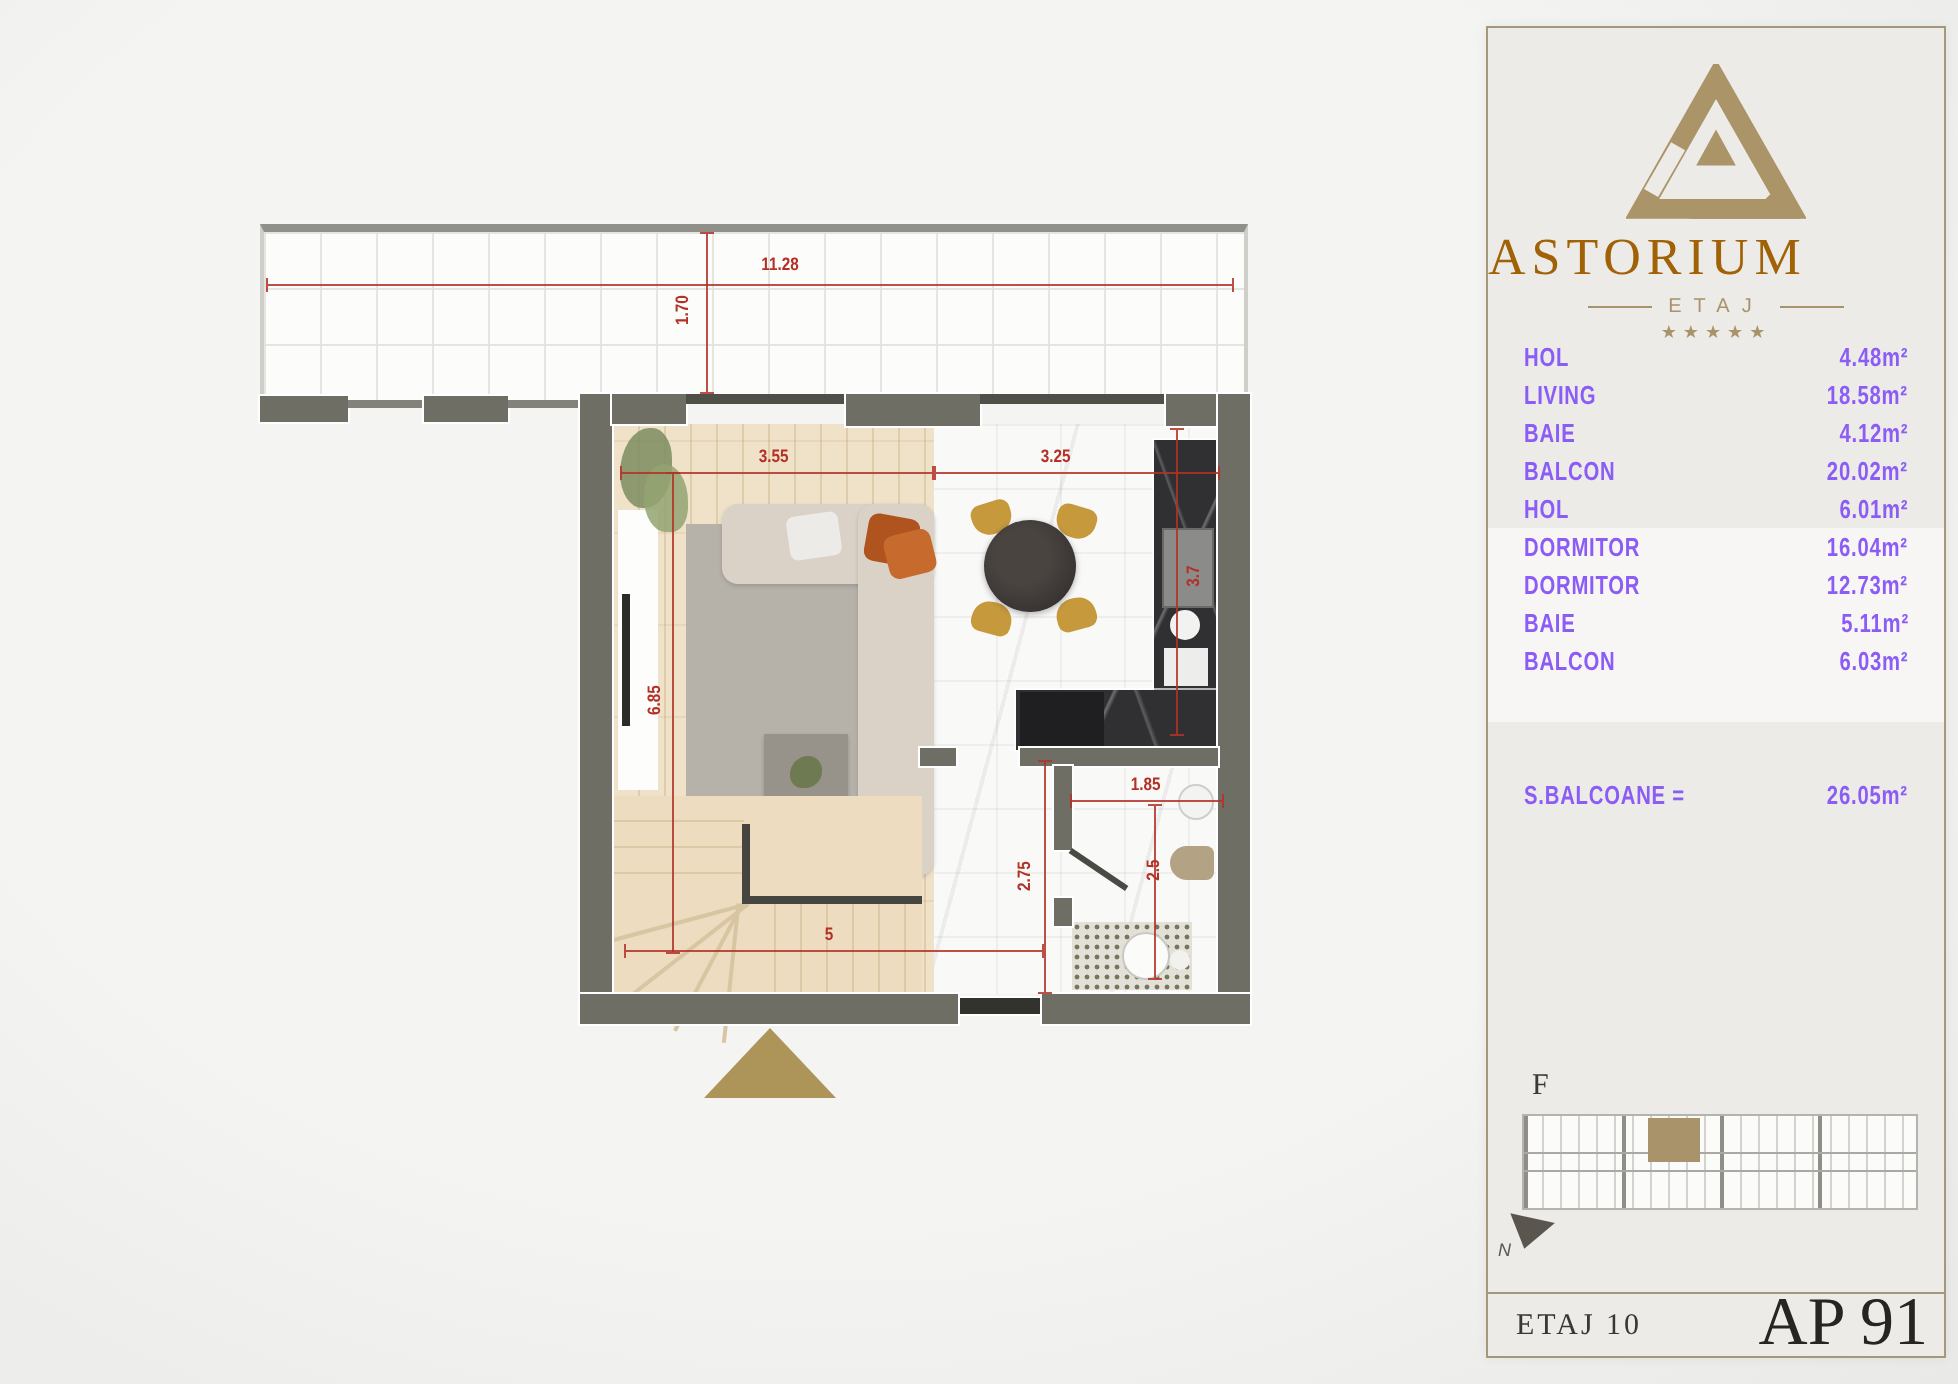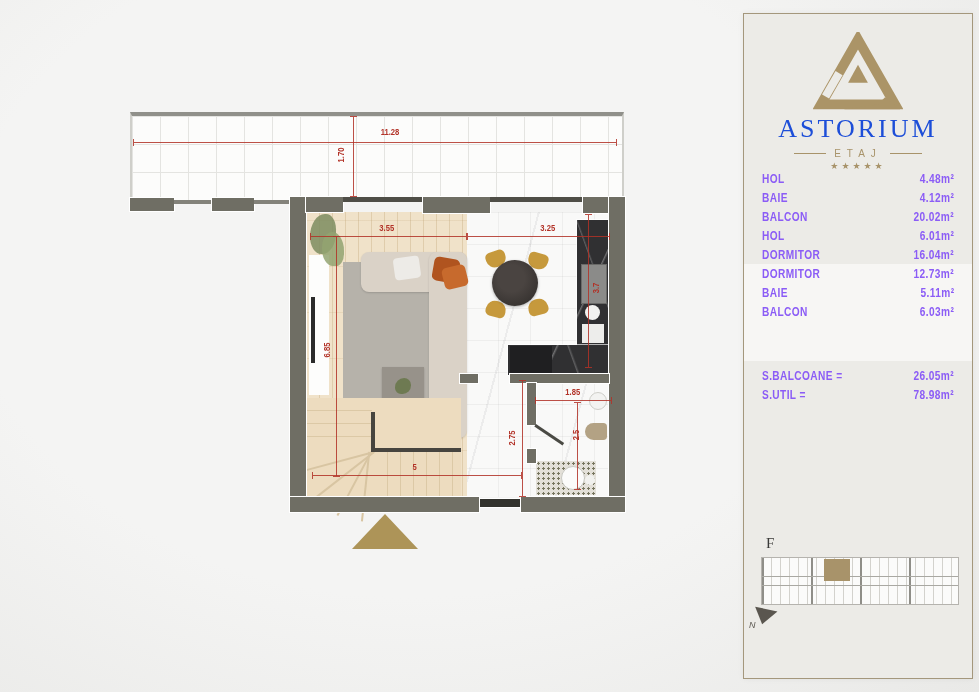--- a/index.html
+++ b/index.html
@@ -41,33 +41,33 @@
   .dimlab{color:#b23227;font-size:9px;font-weight:bold;white-space:nowrap;}
   .dimlab span{display:inline-block;transform:scaleX(.85);transform-origin:center;}
   .dimlab.rot{transform:rotate(-90deg);transform-origin:center;}
   .tread-v{background:#dcc9a6;width:1px;}
   .tread-h{background:#dcc9a6;height:1px;}
   .fan{height:1.5px;background:#d8c5a2;transform-origin:100% 50%;}
 
   
   .card{left:743px;top:13px;width:228px;height:664px;background:#ecebe7;
     border:1px solid #a4977c;box-shadow:0 0 6px rgba(0,0,0,.06);}
-  .brand-name{position:absolute;left:0;top:100px;width:100%;text-align:center;
-    font-family:"Liberation Serif",serif;font-size:26px;letter-spacing:3px;color:#1d4ed8;}
+  .brand-name{position:absolute;left:0;top:100px;width:100%;text-align:left;
+    font-family:"Liberation Serif",serif;font-size:26px;letter-spacing:3px;color:#a16207;}
   .life-row{position:absolute;left:0;top:134px;width:100%;display:flex;align-items:center;justify-content:center;gap:8px;}
   .life-row .rule{width:32px;height:1px;background:#a8936a;}
   .life-txt{font-size:10px;letter-spacing:6px;color:#a8936a;}
   .stars{position:absolute;left:0;top:147px;width:100%;text-align:center;font-size:9px;letter-spacing:3px;color:#a8936a;}
   .rooms{position:absolute;left:0;top:155px;width:100%;}
   .rrow{display:flex;justify-content:space-between;align-items:center;height:19px;padding:0 18px;
     font-size:13px;font-weight:bold;color:#8b5cf6;}
   .rrow .lab{display:inline-block;transform:scaleX(.78);transform-origin:left center;letter-spacing:.5px;white-space:nowrap;}
   .rrow .val{display:inline-block;transform:scaleX(.78);transform-origin:right center;letter-spacing:.5px;white-space:nowrap;}
   .band{position:absolute;left:0;top:250px;width:100%;height:97px;background:#f7f6f4;}
-  .totals{position:absolute;left:0;top:352px;width:100%;}
+  .totals{position:absolute;left:0;top:374px;width:100%;}
   .footerbar{position:absolute;left:0;bottom:0;width:100%;height:31px;border-top:1px solid #a4977c;}
   .etaj{position:absolute;left:14px;top:8px;font-family:"Liberation Serif",serif;font-size:15px;
     letter-spacing:1.5px;color:#3a3734;}
   .apno{position:absolute;right:8px;top:-4px;font-family:"Liberation Serif",serif;font-size:34px;color:#272523;}
   .miniplan{position:absolute;left:17px;top:543px;width:196px;height:46px;background:#fbfbfa;border:1px solid #b5b3ae;
     background-image:
       linear-gradient(transparent 18px,#a9a8a2 18px,#a9a8a2 19px,transparent 19px,transparent 27px,#a9a8a2 27px,#a9a8a2 28px,transparent 28px),
       repeating-linear-gradient(90deg,#8f8e88 0 2px,transparent 2px 49px),
       repeating-linear-gradient(90deg,#d3d2cd 0 1px,transparent 1px 9px);}
   .unit{position:absolute;left:62px;top:1px;width:26px;height:22px;background:#a8936a;}
@@ -163,21 +163,21 @@
     <div class="abs wall" style="left:527px;top:449px;width:9px;height:14px;"></div>
     <div class="abs" style="left:536px;top:424px;width:34px;height:3px;background:#4a4a44;transform:rotate(34deg);transform-origin:left top;"></div>
 
     <div class="abs dimline h" style="left:133px;top:142px;width:484px;"></div>
     <div class="abs dimlab" style="left:345px;top:127px;margin-left:34px;"><span>11.28</span></div>
     <div class="abs dimline v" style="left:353px;top:116px;height:81px;"></div>
     <div class="abs dimlab rot" style="left:332px;top:150px;"><span>1.70</span></div>
     <div class="abs dimline h" style="left:310px;top:236px;width:157px;"></div>
     <div class="abs dimlab" style="left:378px;top:223px;"><span>3.55</span></div>
     <div class="abs dimline h" style="left:467px;top:236px;width:143px;"></div>
-    <div class="abs dimlab" style="left:539px;top:223px;"><span>3.25</span></div>
+    <div class="abs dimlab" style="left:519px;top:223px;"><span>3.25</span></div>
     <div class="abs dimline v" style="left:336px;top:236px;height:241px;"></div>
     <div class="abs dimlab rot" style="left:318px;top:345px;"><span>6.85</span></div>
     <div class="abs dimline v" style="left:588px;top:214px;height:154px;"></div>
     <div class="abs dimlab rot" style="left:590px;top:283px;"><span>3.7</span></div>
     <div class="abs dimline h" style="left:312px;top:475px;width:210px;"></div>
     <div class="abs dimlab" style="left:412px;top:462px;"><span>5</span></div>
     <div class="abs dimline v" style="left:522px;top:380px;height:117px;"></div>
     <div class="abs dimlab rot" style="left:503px;top:433px;"><span>2.75</span></div>
     <div class="abs dimline h" style="left:535px;top:400px;width:77px;"></div>
     <div class="abs dimlab" style="left:564px;top:387px;"><span>1.85</span></div>
@@ -204,20 +204,24 @@
     <div class="stars">★★★★★</div>
 
     <div class="band"></div>
 
     <div class="rooms">
       <div class="rrow">
           <span class="lab">HOL</span>
           <span class="val">4.48m²</span>
         </div>
       <div class="rrow">
+          <span class="lab">LIVING</span>
+          <span class="val">18.58m²</span>
+        </div>
+      <div class="rrow">
           <span class="lab">BAIE</span>
           <span class="val">4.12m²</span>
         </div>
       <div class="rrow">
           <span class="lab">BALCON</span>
           <span class="val">20.02m²</span>
         </div>
       <div class="rrow">
           <span class="lab">HOL</span>
           <span class="val">6.01m²</span>
@@ -237,29 +241,29 @@
       <div class="rrow">
           <span class="lab">BALCON</span>
           <span class="val">6.03m²</span>
         </div>
     </div>
 
     <div class="totals">
       <div class="rrow">
           <span class="lab">S.BALCOANE =</span>
           <span class="val">26.05m²</span>
-        </div>
-      <div class="rrow">
-          <span class="lab">S.UTIL =</span>
-          <span class="val">78.98m²</span>
         </div>
     </div>
 
     <div class="flabel">F</div>
     <div class="miniplan">
       <div class="unit"></div>
     </div>
     <div class="north"></div>
     <div class="north-n">N</div>
 
+    <div class="footerbar">
+      <div class="etaj">ETAJ 10</div>
+      <div class="apno">AP 91</div>
+    </div>
   </div>
 
 </div>
 
 </body></html>

